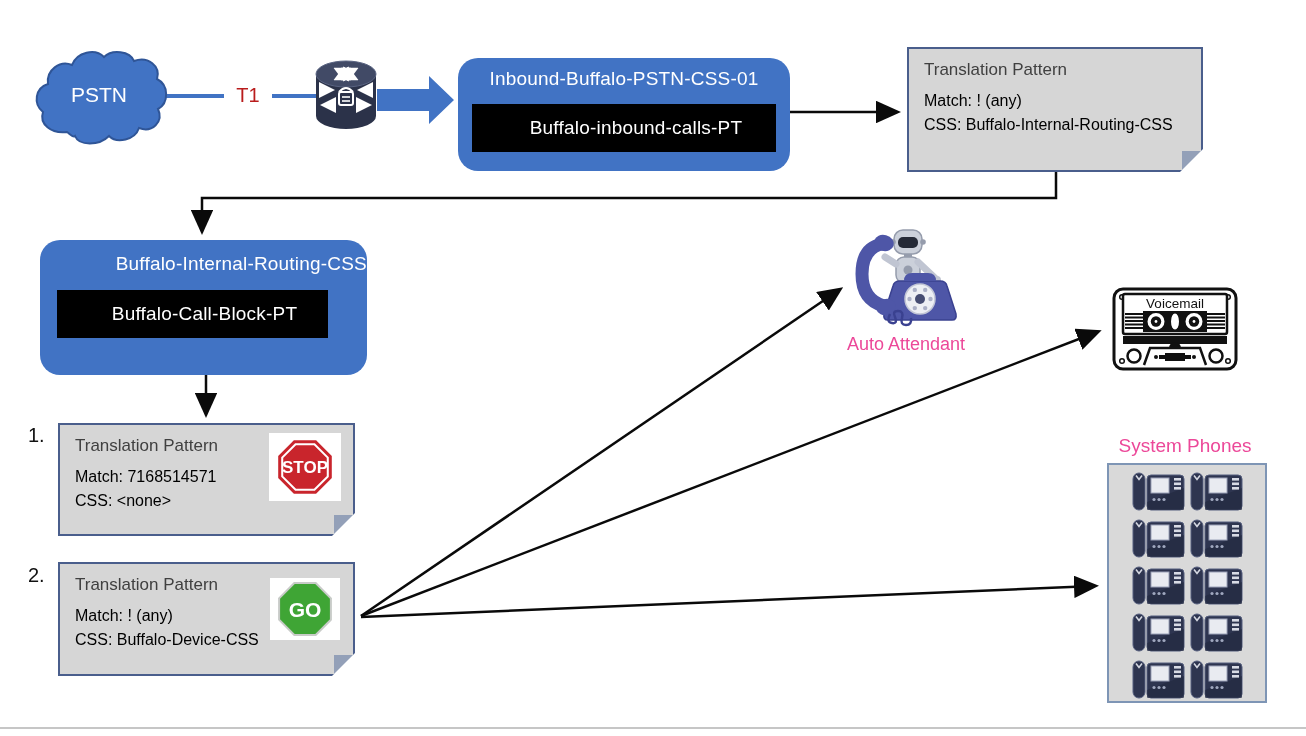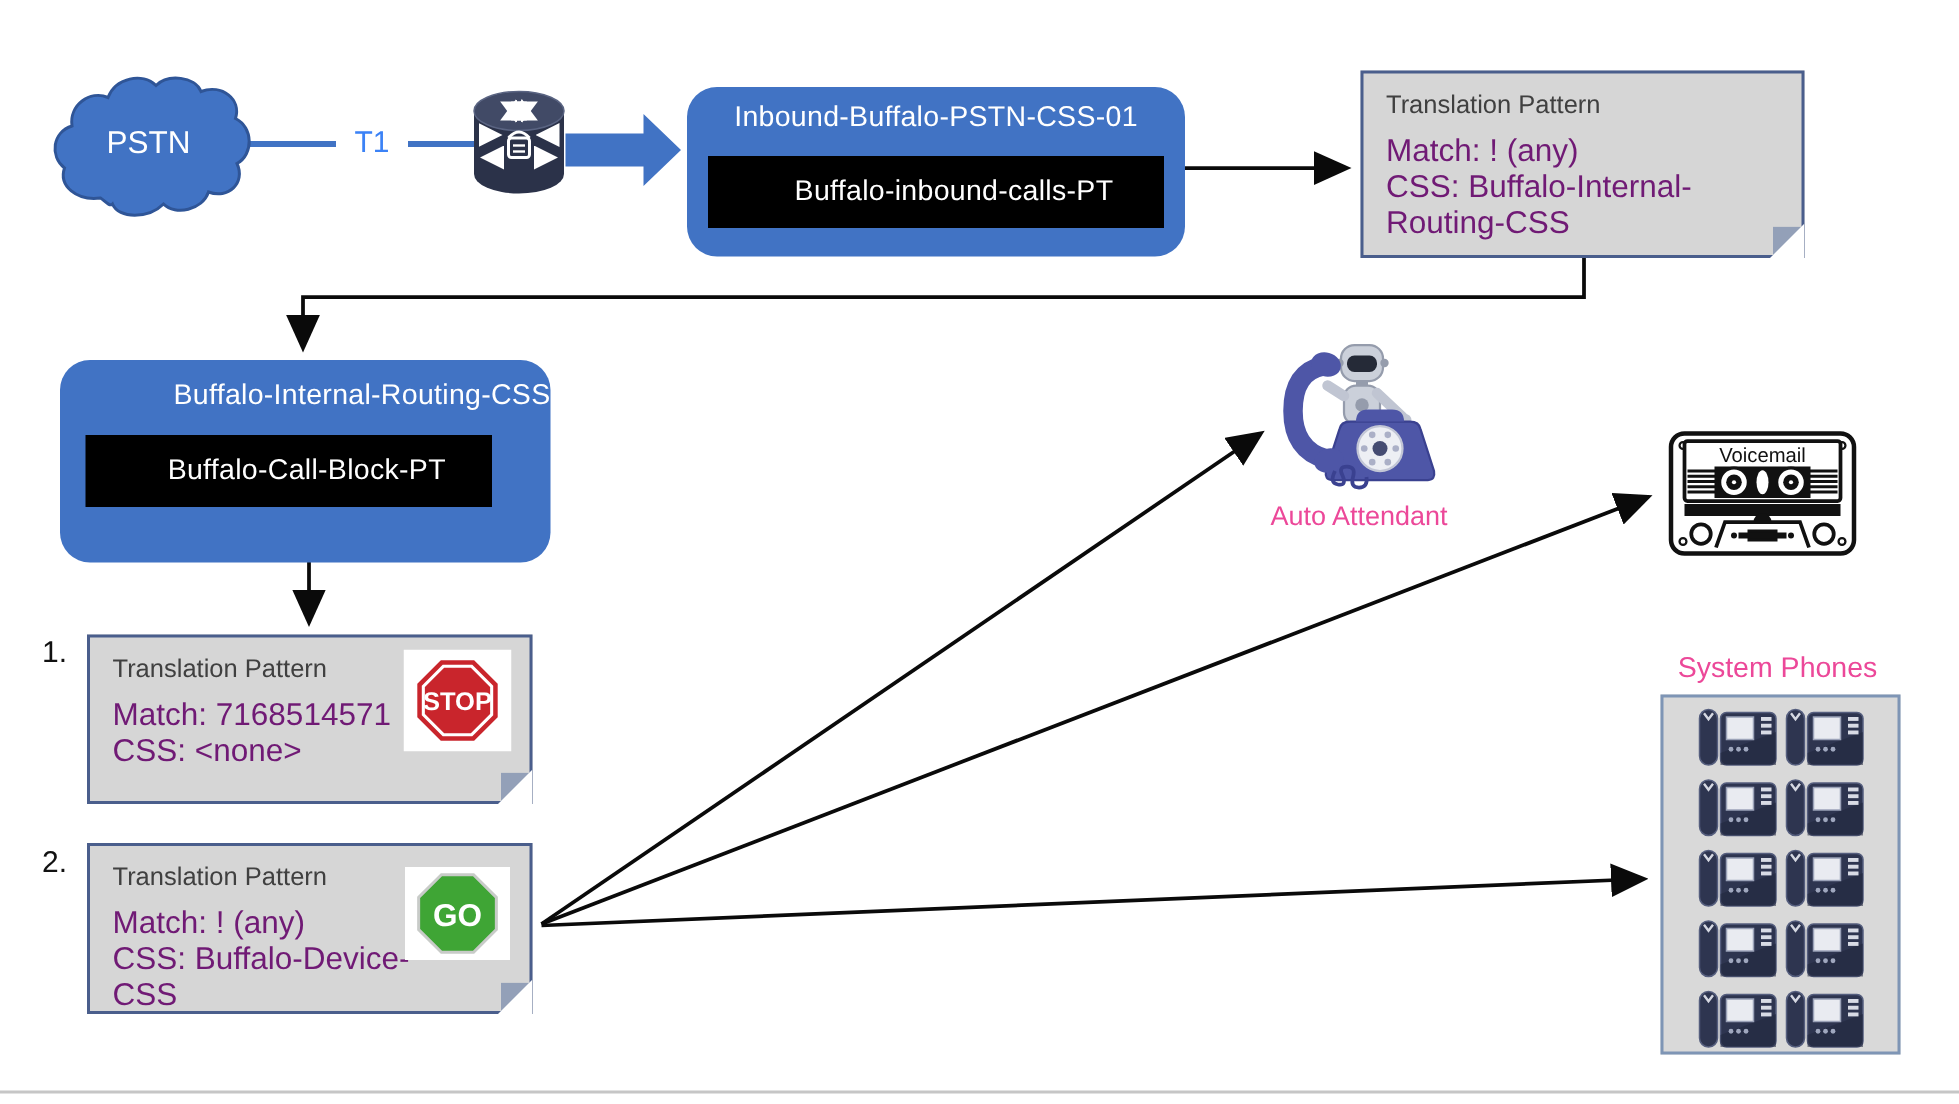--- a/index.html
+++ b/index.html
@@ -10,28 +10,28 @@
   .abs { position:absolute; }
 
   
   .cssbox { position:absolute; background:#4173C4; border-radius:20px; color:#fff; text-align:center; }
   .cssbox .cssbox-title { font-size:19px; padding-top:10px; letter-spacing:.2px; }
   .partition { position:absolute; background:#000; color:#fff; display:flex; align-items:center; justify-content:center; font-size:19px; letter-spacing:.2px;padding-left:24px; }
 
   
   .note { position:absolute; background:#D6D6D6; border:2px solid #4A5E8C; }
   .note .note-title { font-size:17px; color:#404040; margin:11px 0 9px 15px; }
-  .note .note-line { font-size:21px; color:#701a75; margin-left:15px; line-height:24px; max-width:205px; }
+  .note .note-line { font-size:16px; color:#000000; margin-left:15px; line-height:24px; max-width:205px; }
   .note .fold-cut  { position:absolute; right:-2px; bottom:-2px; width:23px; height:23px; background:#fff; clip-path:polygon(100% 0,100% 100%,0 100%); }
   .note .fold-flap { position:absolute; right:-1px; bottom:-1px; width:20px; height:20px; background:#93A0B8; clip-path:polygon(0 0,100% 0,0 100%); }
   .note.wide .note-line { max-width:270px; }
 
   .step-num { position:absolute; font-size:20px; color:#111; }
 
-  .t1-label { position:absolute; left:224px; top:80px; width:48px; height:31px; background:#fff; font-size:20px; color:#3b82f6; display:flex; align-items:center; justify-content:center; }
+  .t1-label { position:absolute; left:224px; top:80px; width:48px; height:31px; background:#fff; font-size:20px; color:#b91c1c; display:flex; align-items:center; justify-content:center; }
 
   .caption { position:absolute; color:#ec4899; text-align:center; }
 
   .phones-box { position:absolute; left:1107px; top:463px; width:160px; height:240px; background:#D9D9D9; border:2px solid #7E95B5;
                 display:grid; grid-template-columns:repeat(2,53px); gap:7px 5px; justify-content:center; align-content:start; padding-top:6px; }
 
   .bottom-divider { position:absolute; left:0; top:727px; width:1306px; height:2px; background:#C6C6C6; }
 </style>
 </head>
 <body>

